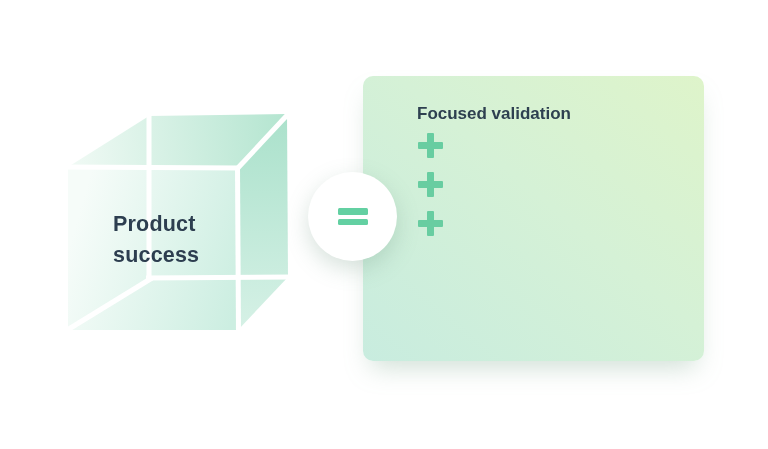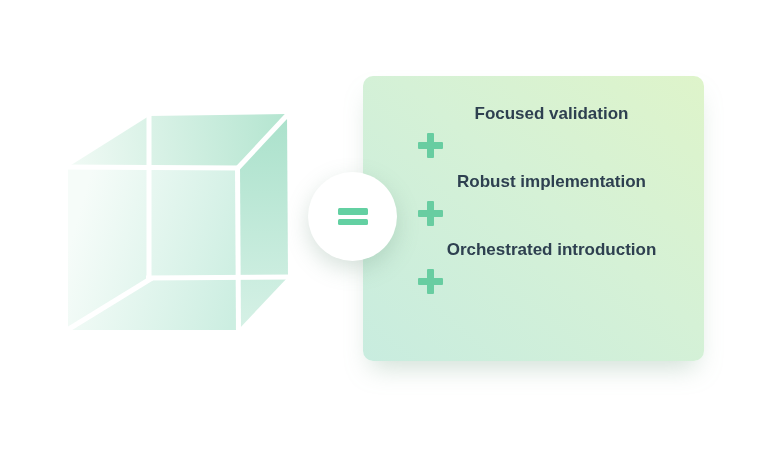--- a/index.html
+++ b/index.html
@@ -15,21 +15,21 @@
   }
   .panel {
     position:absolute; left:363px; top:76px; width:341px; height:285px;
     box-sizing:border-box; border-radius:10px;
     padding:28px 18px 0 54px;
     background:linear-gradient(to top right, #c8ecdf 0%, #d5f1d6 55%, #def4ca 100%);
     box-shadow:0 14px 26px -8px rgba(130,170,145,0.38);
     z-index:1;
   }
   .panel-item {
-    font-size:17px; font-weight:bold; color:#2e4050; line-height:19px;text-align:center;
+    font-size:17px; font-weight:bold; color:#2e4050; line-height:19px;
   }
   .plus-icon { position:relative; width:25px; height:25px; margin:10px 0 14px 1px; }
   .plus-icon::before {
     content:""; position:absolute; left:0; top:9px; width:25px; height:7px;
     background:#68cda1; border-radius:1px;
   }
   .plus-icon::after {
     content:""; position:absolute; left:9px; top:0; width:7px; height:25px;
     background:#68cda1; border-radius:1px;
   }
@@ -70,33 +70,33 @@
     <g stroke="#ffffff" stroke-width="5" stroke-linecap="butt">
       <line x1="64" y1="167" x2="240" y2="168"></line>
       <line x1="236" y1="170" x2="291" y2="111"></line>
       <line x1="237.5" y1="166" x2="238.5" y2="333"></line>
       <line x1="149" y1="114" x2="149" y2="280"></line>
       <line x1="146" y1="278" x2="292" y2="277"></line>
       <line x1="64" y1="332" x2="152" y2="278"></line>
     </g>
   </svg>
 
+  <div class="cube-label">Product
+success</div>
 
   <div class="equals-circle">
     <div style="display:flex;flex-direction:column;gap:4px;">
       <div class="equals-bar"></div>
       <div class="equals-bar"></div>
     </div>
   </div>
 
   <div class="panel">
     <div class="panel-item">Focused validation</div>
     <div class="plus-icon"></div>
 
-    <div class="panel-item">Robust implementation</div>
     <div class="plus-icon"></div>
 
-    <div class="panel-item">Orchestrated introduction</div>
     <div class="plus-icon"></div>
 
   </div>
 
 </div>
 
 </body></html>

